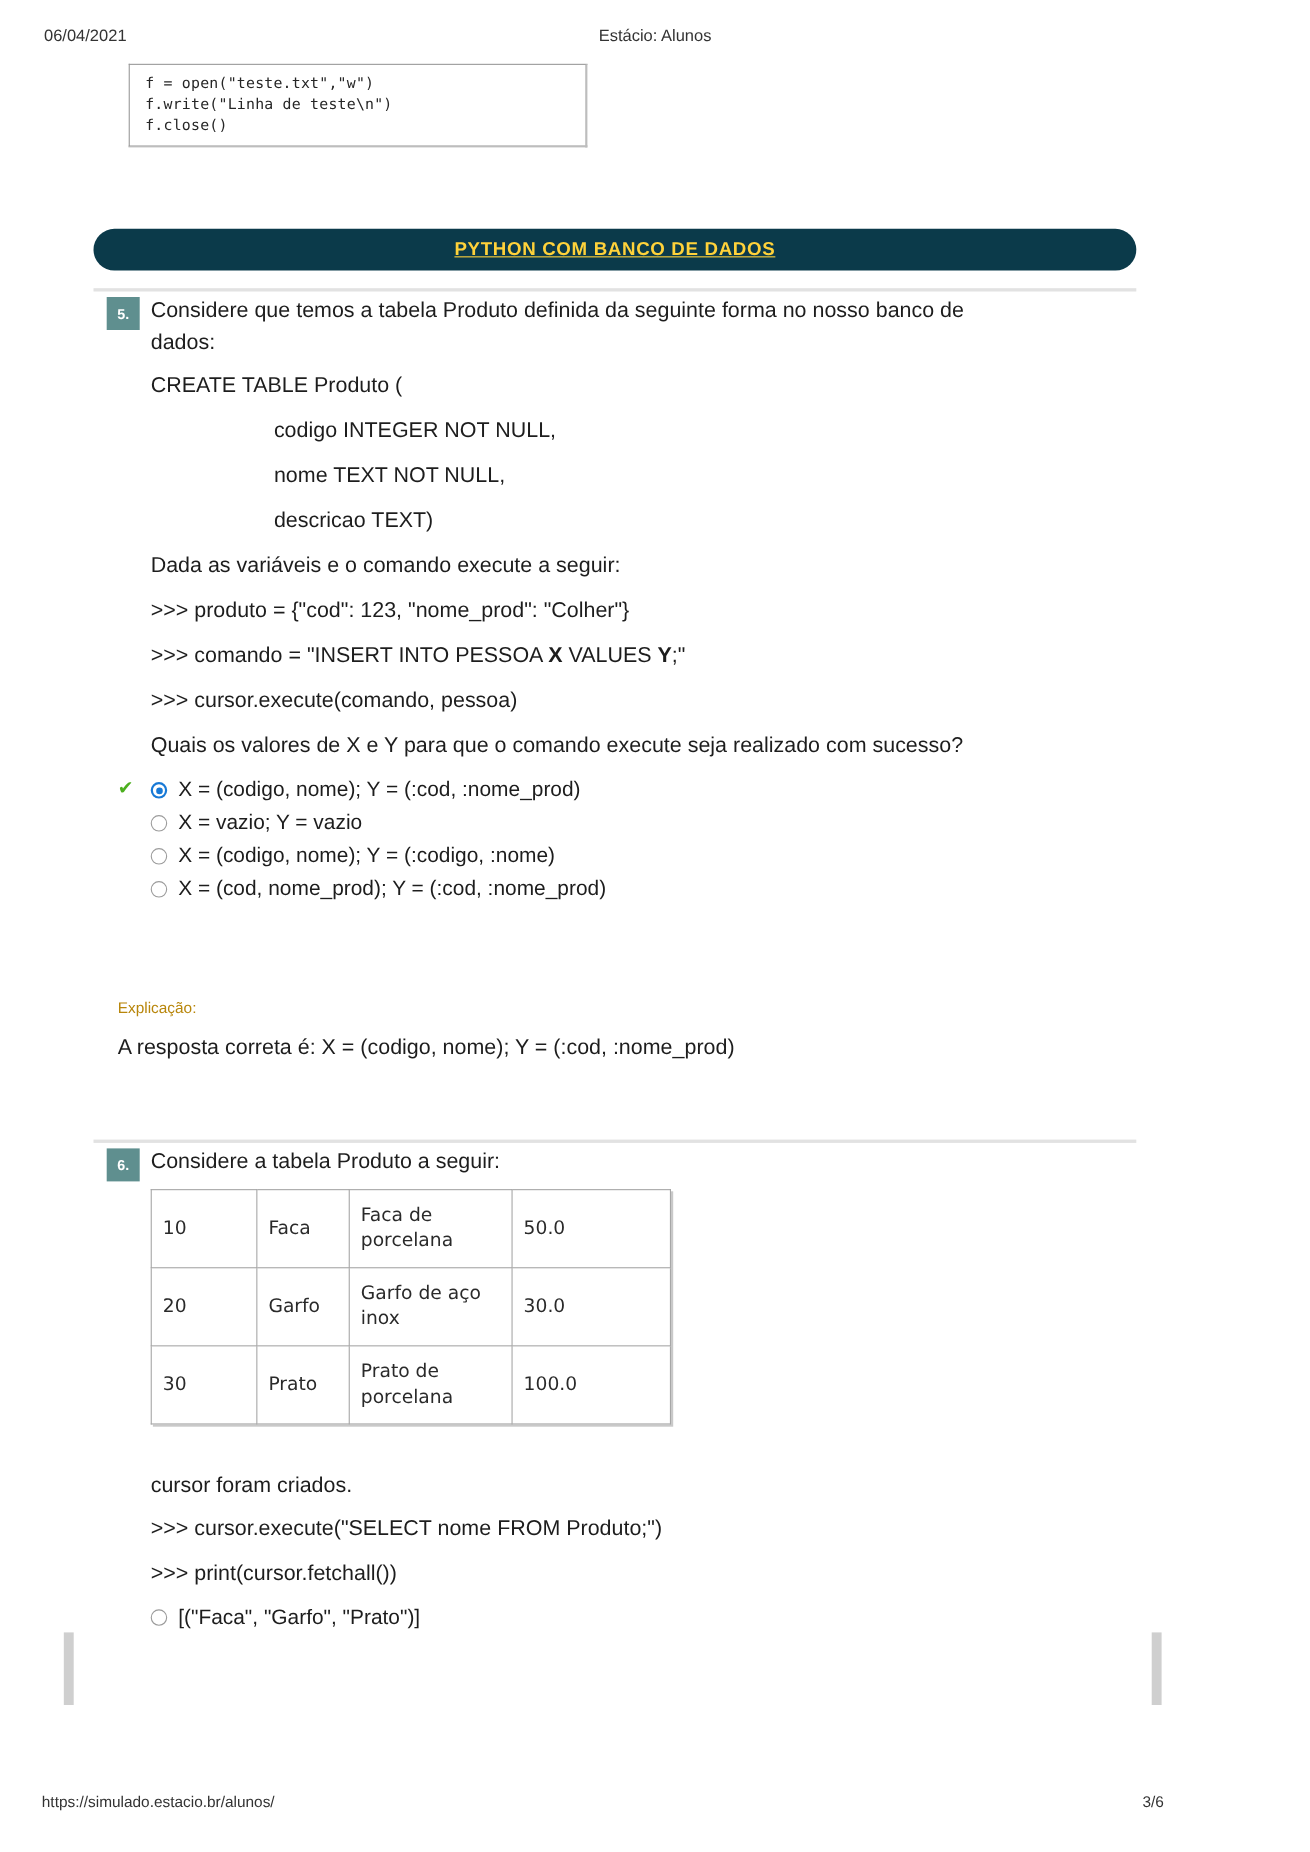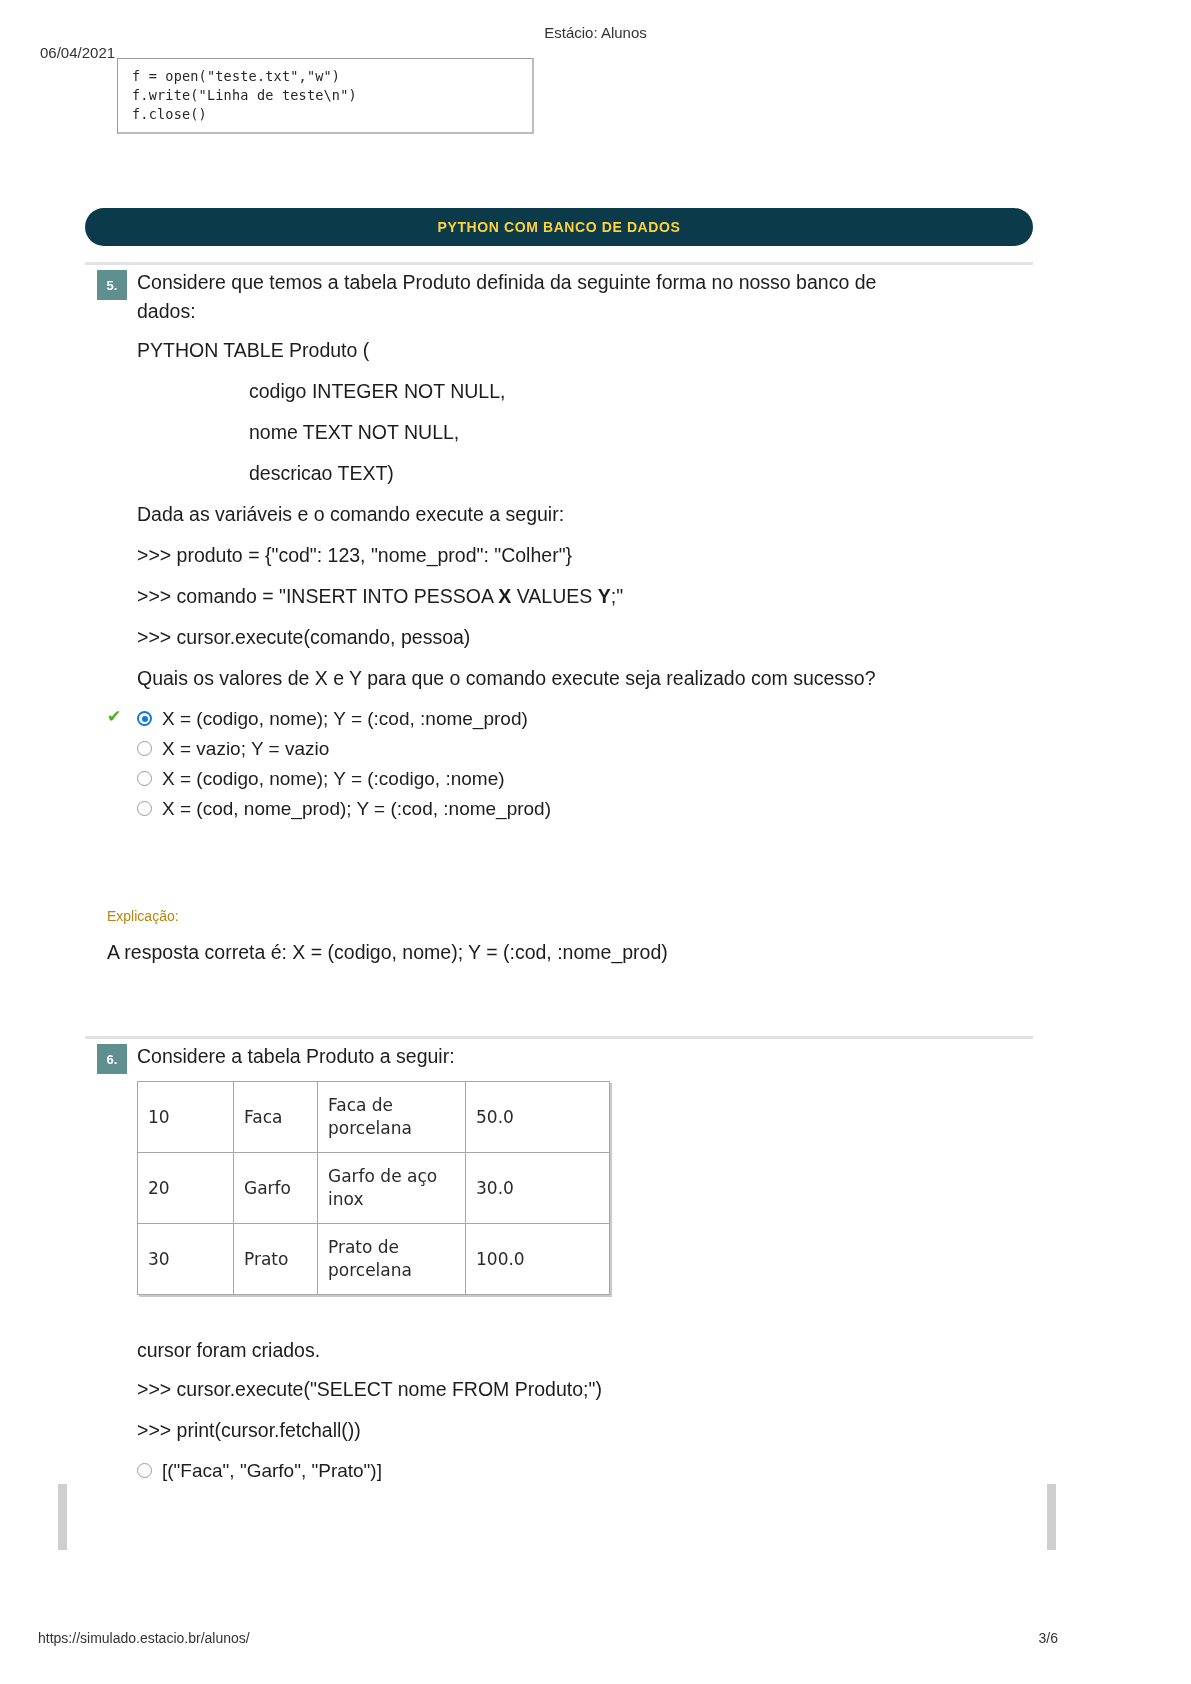--- a/index.html
+++ b/index.html
@@ -23,21 +23,20 @@
     left: 0;
     width: 1191px;
     height: 22px;
     font-size: 15px;
     color: #333;
   }
   .print-header .ph-date {
     position: absolute;
     left: 40px;
     top: 0;
-    margin-top: 20px;
   }
   .print-header .ph-title {
     position: absolute;
     left: 0;
     top: 0;
     width: 1191px;
     text-align: center;
   }
 
   
@@ -64,26 +63,27 @@
   
   .banner {
     position: absolute;
     left: 85px;
     top: 208px;
     width: 948px;
     height: 38px;
     background: #0b3a4a;
     border-radius: 19px;
     color: #ffd23a;
-    font-size: 14px;
+    font-size: 17px;
     font-weight: bold;
     letter-spacing: 0.6px;
     display: flex;
     align-items: center;
     justify-content: center;
+    text-decoration: underline;
   }
 
   
   .question {
     position: absolute;
     left: 85px;
     width: 948px;
   }
   .q-rule {
     position: absolute;
@@ -261,21 +261,21 @@
 </div>
 
 <div class="question" style="top:262px; height:700px;">
   <div class="q-rule"></div>
   <div class="q-num">5.</div>
   <div class="q-body">
     <p class="tight">
       <span>Considere que temos a tabela Produto definida da seguinte forma no nosso banco de</span><br>
       <span>dados:</span>
     </p>
-    <p>PYTHON TABLE Produto (</p>
+    <p>CREATE TABLE Produto (</p>
     <p class="indent">codigo INTEGER NOT NULL,</p>
     <p class="indent">nome TEXT NOT NULL,</p>
     <p class="indent">descricao TEXT)</p>
     <p>Dada as variáveis e o comando execute a seguir:</p>
     <p>&gt;&gt;&gt; produto = {"cod": 123, "nome_prod": "Colher"}</p>
     <p><span>&gt;&gt;&gt; comando = "INSERT INTO PESSOA </span><b>X</b><span> VALUES </span><b>Y</b><span>;"</span></p>
     <p class="spacer">&gt;&gt;&gt; cursor.execute(comando, pessoa)</p>
     <p>Quais os valores de X e Y para que o comando execute seja realizado com sucesso?</p>
 
     <div class="alts">

